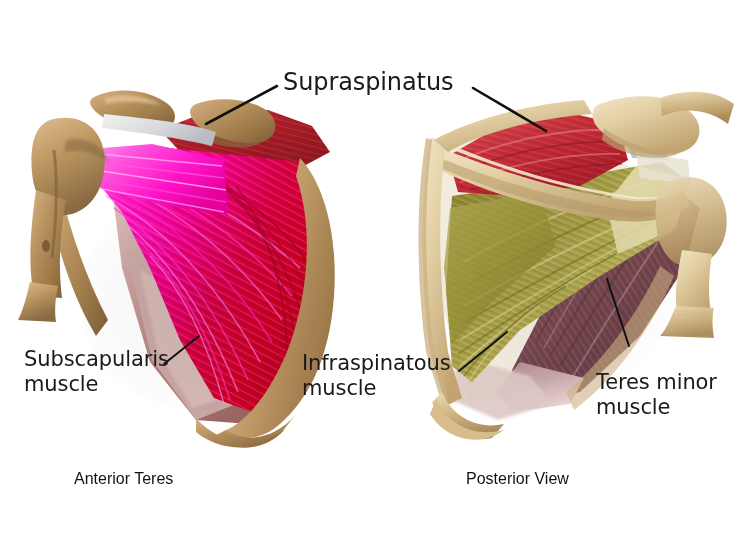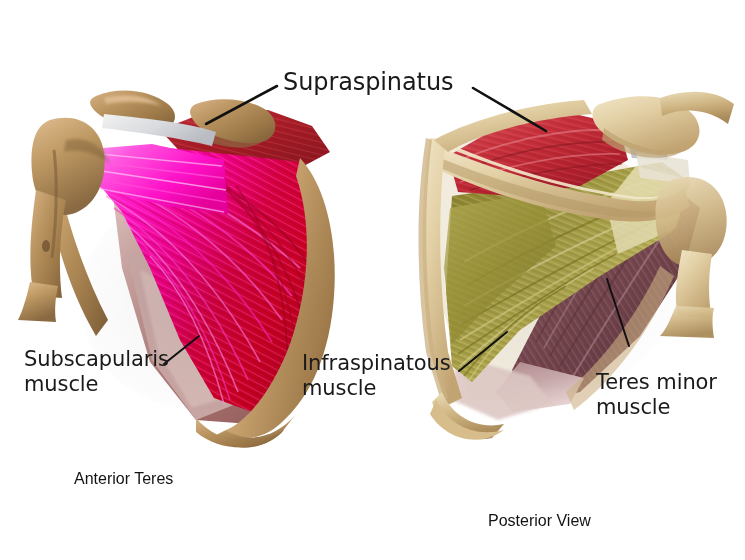--- a/index.html
+++ b/index.html
@@ -50,21 +50,21 @@
     line-height: 19px;
     white-space: nowrap;
   }
 
   #label-supraspinatus { left: 283px; top: 70px; font-size: 24px; }
   #label-subscapularis { left: 24px;   top: 347px; }
   #label-infraspinatus { left: 302px; top: 351px; }
   #label-teresminor    { left: 596px; top: 351px; margin-top: 19px; }
 
   #caption-anterior  { left: 74px;  top: 469px; }
-  #caption-posterior { left: 488px; top: 469px; margin-top: 42px; }
+  #caption-posterior { left: 466px; top: 469px; }
 </style>
 </head>
 <body>
 
 <div id="figure-root">
 
   <svg id="anatomy-svg" viewBox="0 0 745 560">
     <defs>
 
       <linearGradient id="boneAnt" x1="0" y1="0" x2="1" y2="1">

